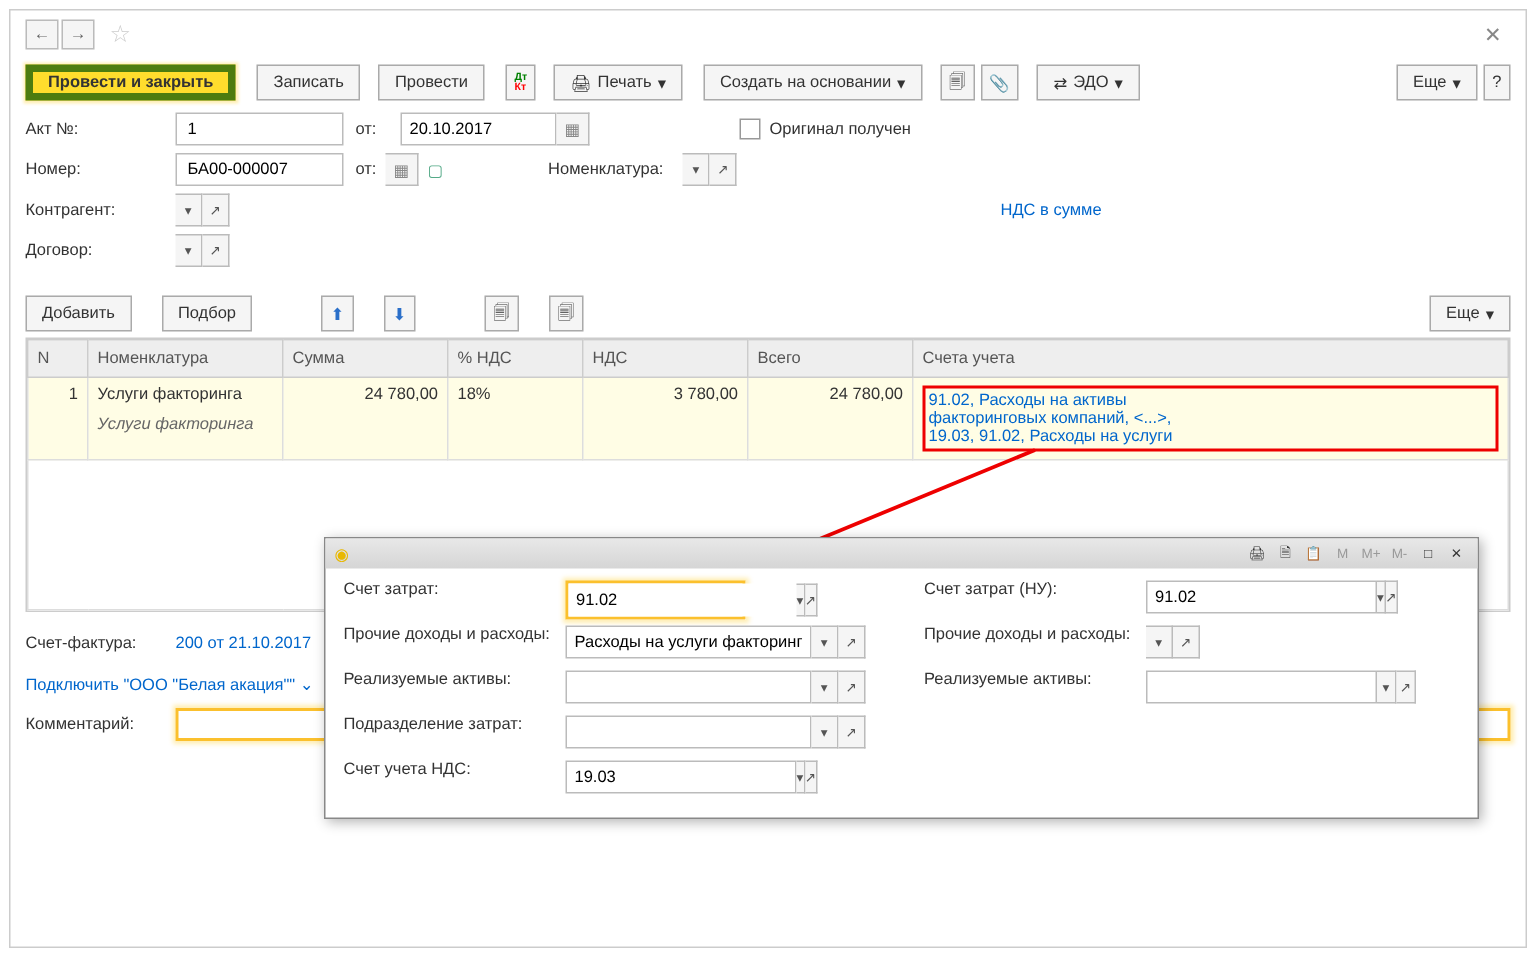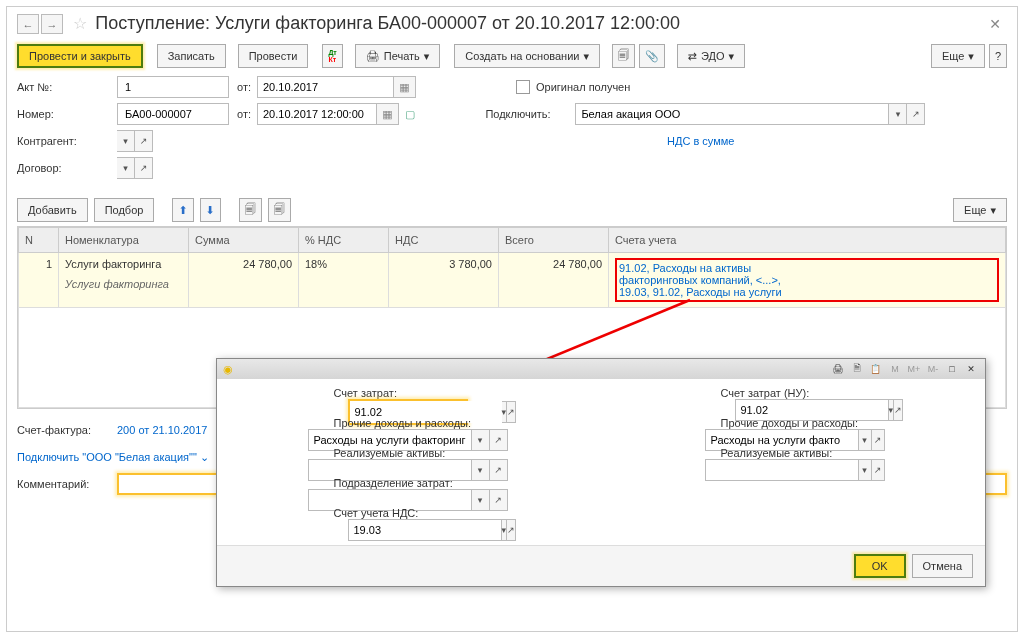--- a/index.html
+++ b/index.html
@@ -5,73 +5,72 @@
   * { box-sizing: border-box; font-family: Arial, sans-serif; }
   body { margin: 0; background: #fff; font-size: 11px; color: #333; position: relative; width: 1024px; height: 638px; overflow: hidden; }
   .main-window { position: absolute; top: 6px; left: 6px; right: 6px; bottom: 6px; background: #fff; border: 1px solid #ccc; }
   .title-row { display: flex; align-items: center; padding: 6px 10px; }
   .nav-btn { width: 22px; height: 20px; border: 1px solid #bbb; background: #f5f5f5; display: inline-flex; align-items: center; justify-content: center; margin-right: 2px; color: #666; cursor: pointer; }
   .star { margin: 0 8px; color: #ccc; font-size: 16px; }
   .page-title { font-size: 18px; font-weight: normal; color: #333; }
   .close-x { margin-left: auto; margin-right: 6px; color: #888; font-size: 14px; cursor: pointer; }
   .toolbar { display: flex; align-items: center; padding: 4px 10px; gap: 4px; }
   .btn { border: 1px solid #aaa; background: #f5f5f5; padding: 4px 10px; height: 24px; display: inline-flex; align-items: center; cursor: pointer; gap: 4px; font-size: 11px; }
-  .btn.yellow { background: #ffdd2d; border: 2px solid #4d7c0f; font-weight: normal; box-shadow: 0 0 2px 2px rgba(255,200,0,0.3); }
+  .btn.yellow { background: #ffdd2d; border: 5px solid #4d7c0f; font-weight: bold; box-shadow: 0 0 2px 2px rgba(255,200,0,0.3); }
   .btn.icon-only { padding: 3px 5px; }
   .spacer { flex: 1; }
   .form-area { padding: 4px 10px; }
   .form-row { display: flex; align-items: center; margin-bottom: 5px; height: 22px; }
   .label { width: 100px; color: #333; }
   .field { border: 1px solid #bbb; height: 22px; padding: 2px 5px; background: #fff; display: flex; align-items: center; }
   .field-input { border: none; outline: none; width: 100%; font-size: 11px; }
   .date-field { display: flex; }
   .date-input { border: 1px solid #bbb; height: 22px; padding: 2px 5px; width: 150px; font-size: 11px; }
   .cal-btn { border: 1px solid #bbb; border-left: none; width: 22px; height: 22px; background: #f5f5f5; display: inline-flex; align-items: center; justify-content: center; cursor: pointer; color: #888; }
   .combo { display: flex; }
   .combo-input { border: 1px solid #bbb; height: 22px; padding: 2px 5px; font-size: 11px; flex: 1; }
   .combo-btn { border: 1px solid #bbb; border-left: none; width: 18px; height: 22px; background: #f5f5f5; display: inline-flex; align-items: center; justify-content: center; cursor: pointer; font-size: 9px; color: #555; }
   .link { color: #0066cc; cursor: pointer; }
   .checkbox { width: 14px; height: 14px; border: 1px solid #999; margin-right: 6px; }
-  .table-toolbar { display: flex; padding: 4px 10px; gap: 6px; margin-top: 6px; justify-content: flex-end; }
+  .table-toolbar { display: flex; padding: 4px 10px; gap: 20px; margin-top: 6px; justify-content: flex-end; }
   .table-wrap { margin: 0 10px; border: 1px solid #ccc; }
   table { width: 100%; border-collapse: collapse; }
   th { background: #eee; border: 1px solid #ccc; padding: 6px; text-align: left; font-weight: normal; font-size: 11px; color: #555; }
   td { border: 1px solid #ddd; padding: 5px 6px; vertical-align: top; font-size: 11px; }
   tr.data-row { background: #fffde5; }
   .num-cell { text-align: right; }
   .redbox { border: 2px solid #e00; padding: 2px; }
   .italic { font-style: italic; color: #666; }
   .highlight-input { border: 2px solid #fbc02d; box-shadow: 0 0 3px 2px rgba(255,200,0,0.3); }
   
   
   .popup { position: absolute; top: 358px; left: 216px; width: 770px; border: 1px solid #888; background: #fff; box-shadow: 2px 2px 8px rgba(0,0,0,0.3); }
   .popup-titlebar { background: linear-gradient(#e8e8e8, #d5d5d5); display: flex; align-items: center; padding: 3px 6px; font-size: 11px; color: #555; }
   .popup-titlebar .mini-icons { margin-left: auto; display: flex; gap: 3px; align-items: center; }
   .mini-icon { width: 16px; height: 14px; display: inline-flex; align-items: center; justify-content: center; font-size: 9px; color: #999; border: 1px solid transparent; }
   .mini-icon.active { color: #333; cursor: pointer; }
   .popup-body { padding: 8px 12px; }
   .popup-heading { font-size: 15px; font-weight: bold; color: #555; margin-bottom: 10px; }
   .popup-grid { display: flex; gap: 30px; }
   .popup-col { flex: 1; }
-  .popup-row { display: flex; align-items: center; margin-bottom: 8px; height: 22px; flex-direction: column; }
+  .popup-row { display: flex; align-items: flex-start; margin-bottom: 8px; height: 22px; }
   .popup-label { width: 148px; color: #333; }
   .popup-buttons { display: flex; justify-content: flex-end; gap: 6px; padding: 8px 12px; background: #f5f5f5; border-top: 1px solid #ddd; }
   .arrow-svg { position: absolute; pointer-events: none; }
   .dtkt { display: inline-flex; flex-direction: column; font-size: 7px; line-height: 7px; font-weight: bold; }
   .dtkt .dt { color: green; } .dtkt .kt { color: red; }
 </style>
 </head>
 <body>
 
 <div class="main-window">
   <div class="title-row">
     <span class="nav-btn">←</span>
     <span class="nav-btn">→</span>
     <span class="star">☆</span>
-    <span class="page-title">Поступление: Услуги факторинга БА00-000007 от 20.10.2017 12:00:00</span>
     <span class="close-x">✕</span>
   </div>
 
   <div class="toolbar">
     <span class="btn yellow">Провести и закрыть</span>
     <span style="width:6px"></span>
     <span class="btn">Записать</span>
     <span style="width:4px"></span>
     <span class="btn">Провести</span>
     <span style="width:6px"></span>
@@ -98,46 +97,44 @@
   <div class="form-area">
     <div class="form-row">
       <span class="label">Акт №:</span>
       <div class="field" style="width:112px;">
           <input class="field-input" value="1" style="">
         </div>
       <span style="width:8px"></span>
       <span>от:</span>
       <span style="width:6px"></span>
       <div class="date-field">
-          <input class="date-input" style="width: 137px;" value="20.10.2017">
+          <input class="date-input" style="width: 104px; margin-left: 10px;" value="20.10.2017">
           <span class="cal-btn">▦</span>
         </div>
       <span style="width:100px"></span>
       <span class="checkbox"></span>
       <span>Оригинал получен</span>
     </div>
 
     <div class="form-row">
       <span class="label">Номер:</span>
       <div class="field" style="width:112px;">
           <input class="field-input" value="БА00-000007" style="">
         </div>
       <span style="width:8px"></span>
       <span>от:</span>
       <span style="width:6px"></span>
       <div class="date-field">
-          <input class="date-input" style="width: 120px;" value="20.10.2017 12:00:00">
           <span class="cal-btn">▦</span>
         </div>
       <span style="width:6px"></span>
       <span style="color:#5a8;">▢</span>
       <span style="width:70px"></span>
-      <span style="width:90px;">Подключить:</span>
+      <span style="width:90px;">Номенклатура:</span>
       <div class="combo" style="width:350px;">
-        <input class="combo-input" value="Белая акация ООО" style="">
         <span class="combo-btn">▾</span>
         <span class="combo-btn">↗</span>
       </div>
     </div>
 
     <div class="form-row">
       <span class="label">Контрагент:</span>
       <div class="combo" style="width:350px;">
         <span class="combo-btn">▾</span>
         <span class="combo-btn">↗</span>
@@ -294,33 +291,28 @@
           <span class="popup-label">Счет затрат (НУ):</span>
           <div class="combo" style="width:120px;">
             <input class="combo-input" value="91.02" style="">
             <span class="combo-btn">▾</span>
             <span class="combo-btn">↗</span>
           </div>
         </div>
         <div class="popup-row">
           <span class="popup-label">Прочие доходы и расходы:</span>
           <div class="combo" style="width:180px;">
-            <input class="combo-input" value="Расходы на услуги факто" style="">
             <span class="combo-btn">▾</span>
             <span class="combo-btn">↗</span>
           </div>
         </div>
         <div class="popup-row">
           <span class="popup-label">Реализуемые активы:</span>
           <div class="combo" style="width:180px;">
             <input class="combo-input" style="">
             <span class="combo-btn">▾</span>
             <span class="combo-btn">↗</span>
           </div>
         </div>
       </div>
     </div>
   </div>
-  <div class="popup-buttons">
-    <span class="btn yellow" style="padding:4px 16px;">OK</span>
-    <span class="btn">Отмена</span>
-  </div>
 </div>
 
 </body></html>

